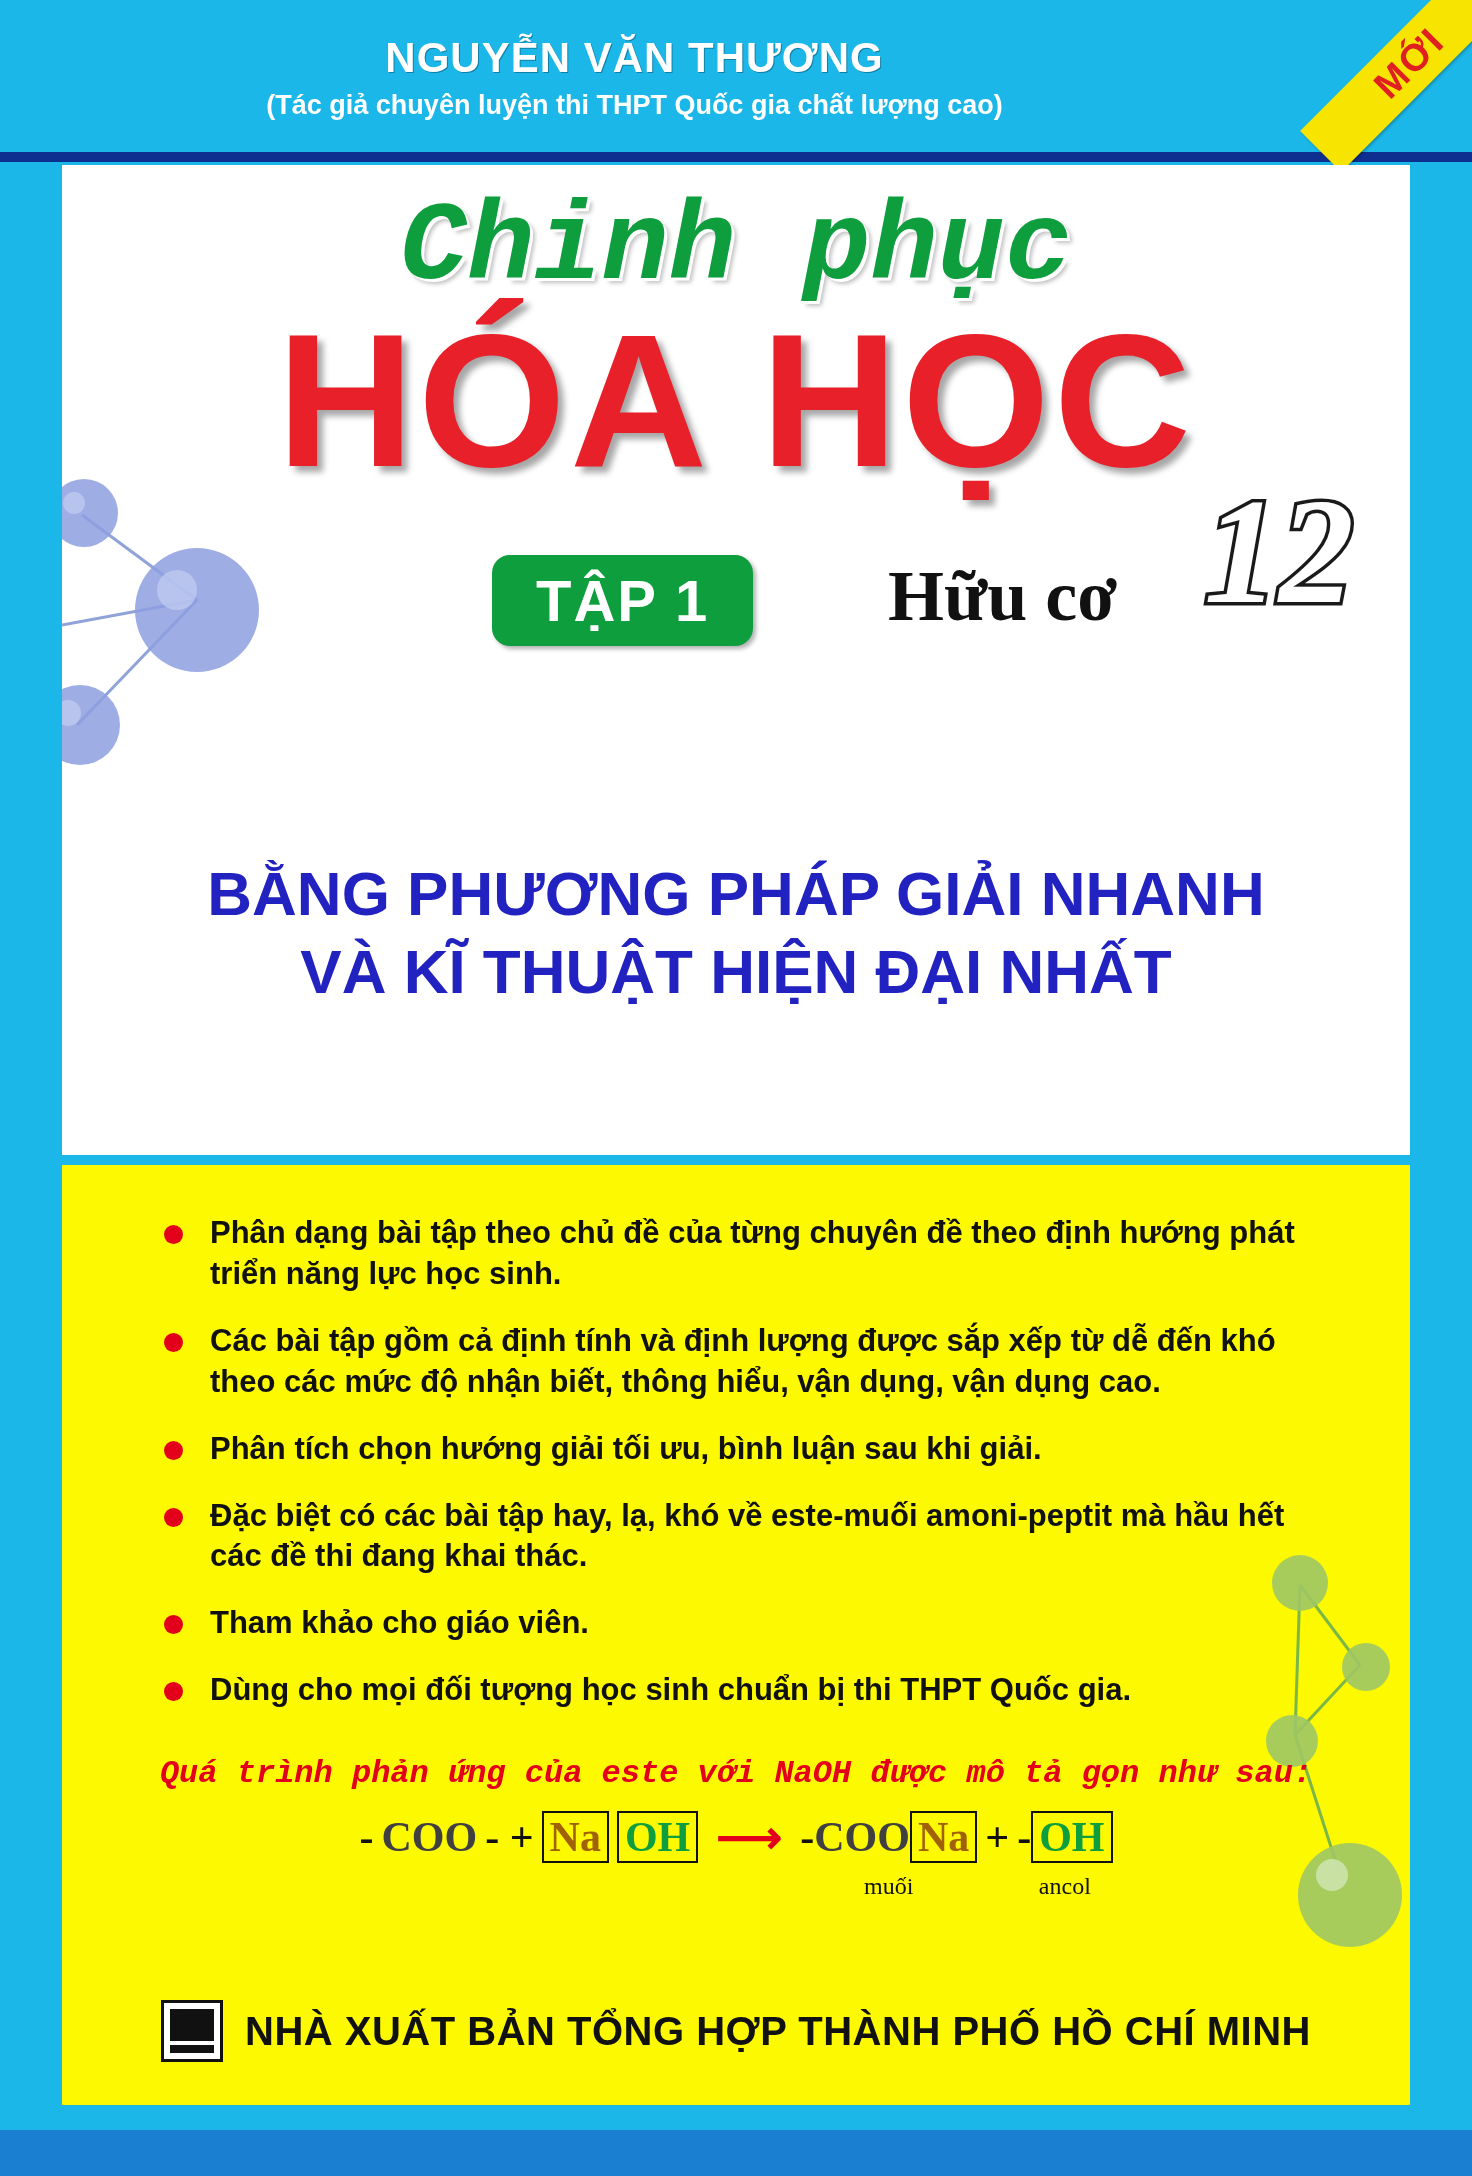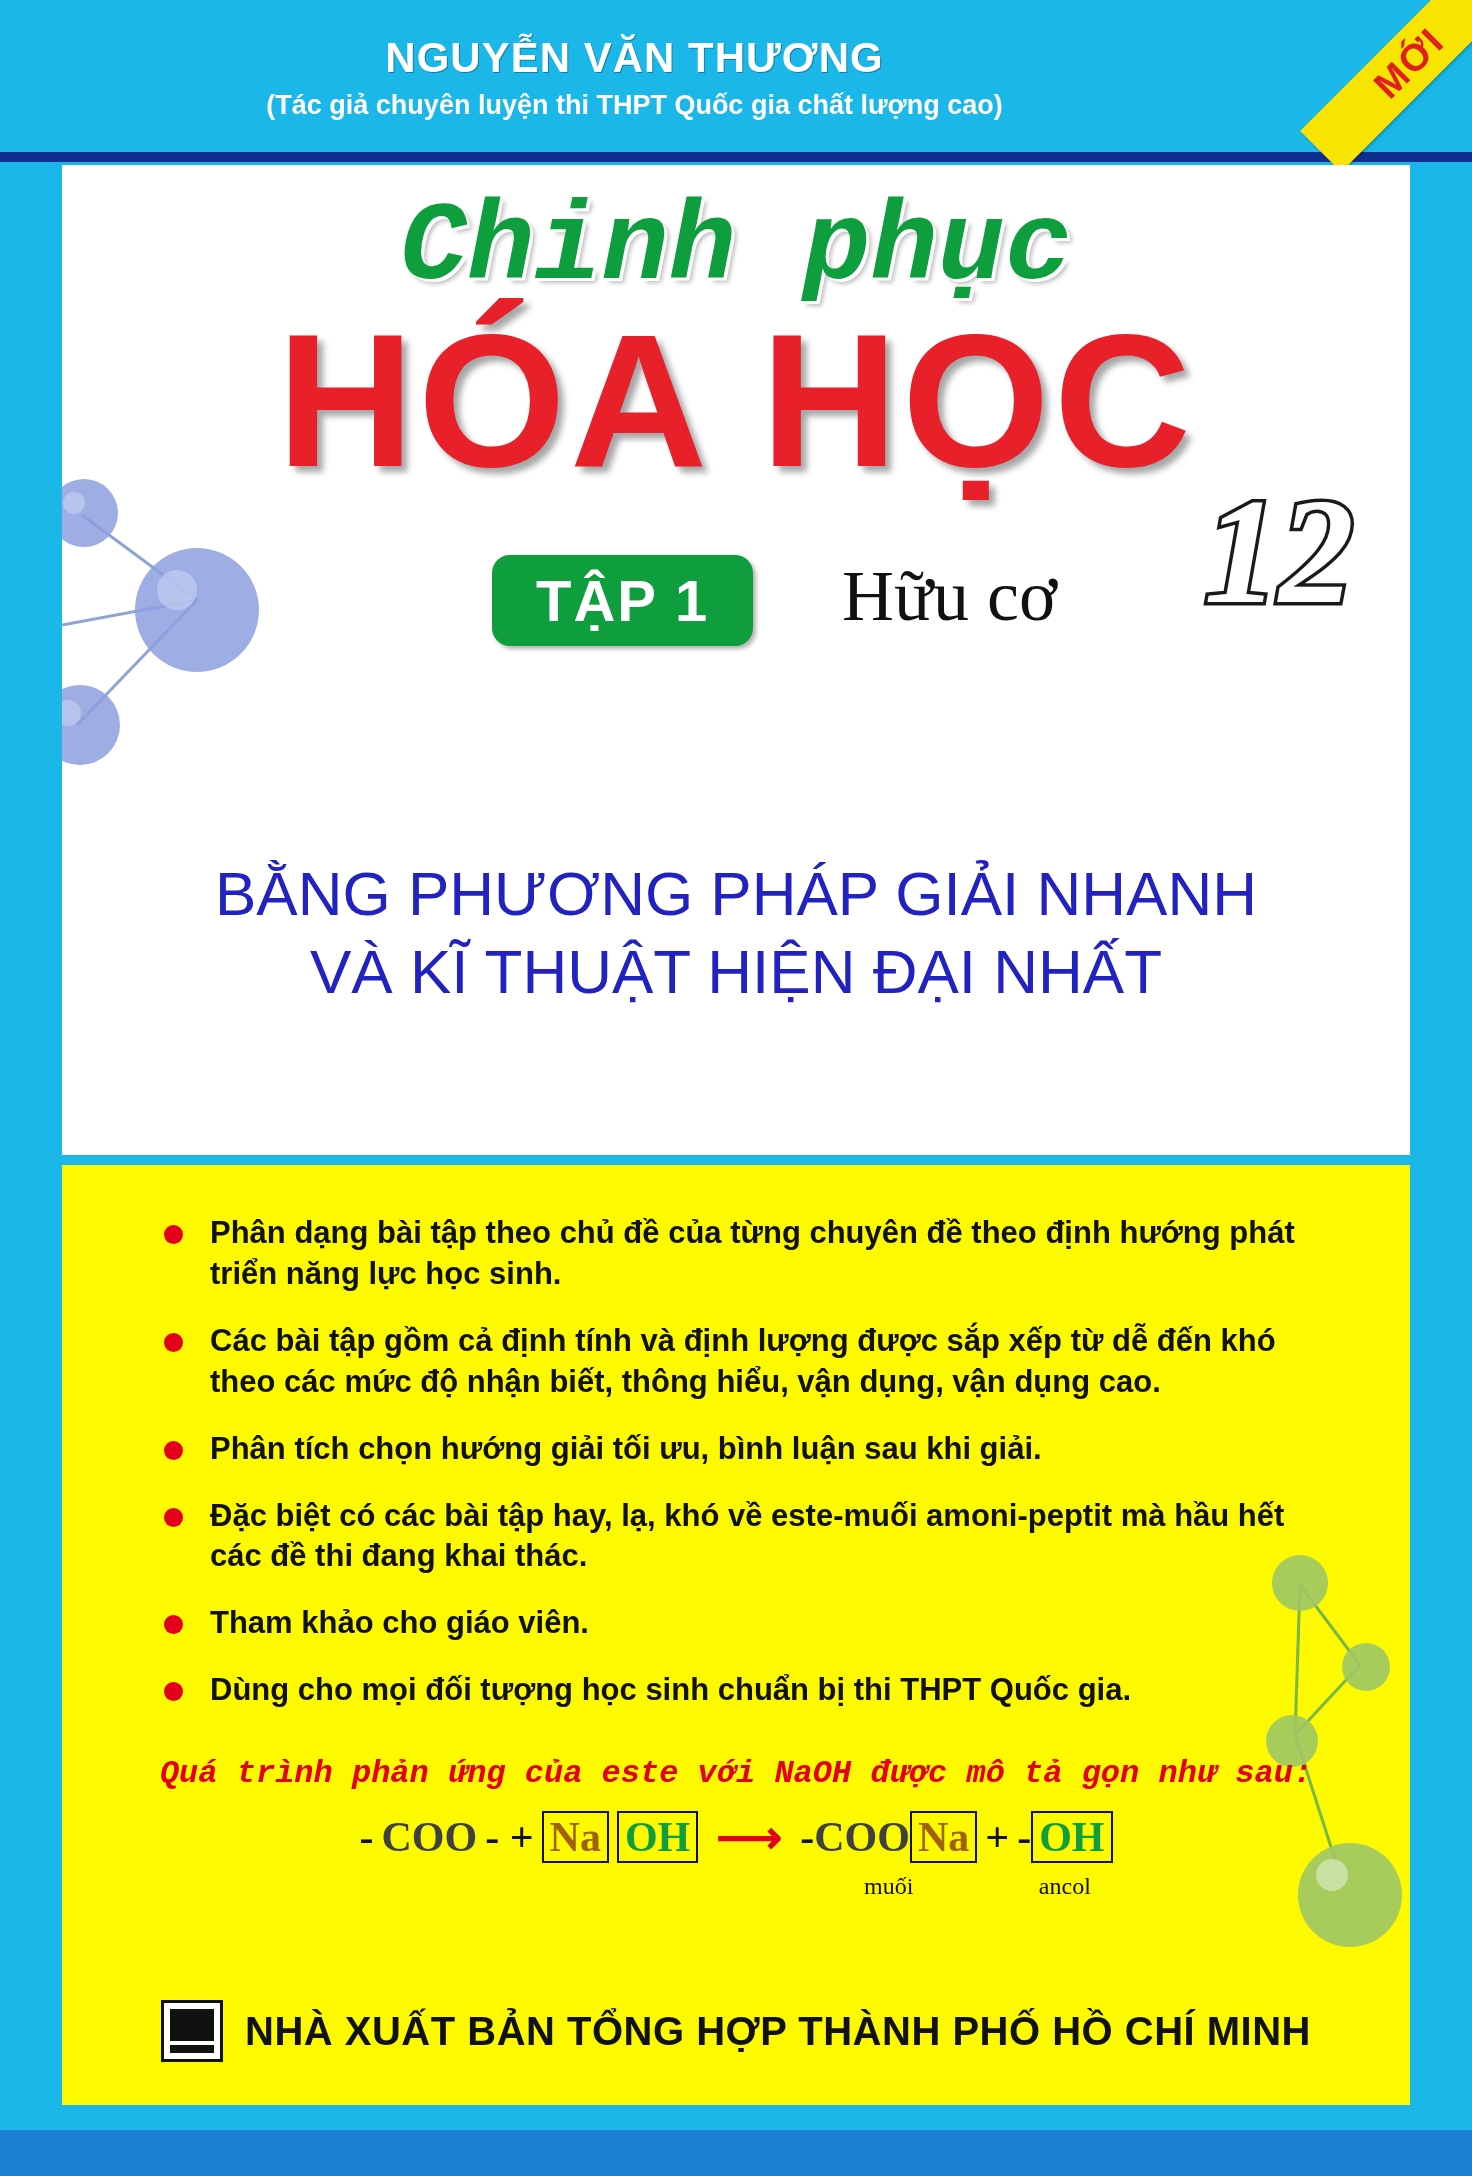--- a/index.html
+++ b/index.html
@@ -152,36 +152,36 @@
   }
   .tap-badge span {
     font-size: 58px;
     font-weight: bold;
     color: #ffffff;
     letter-spacing: 2px;
   }
 
   .huu-co {
     position: absolute;
-    left: 780px;
+    left: 826px;
     top: 390px;
     font-family: "Liberation Serif", serif;
     font-size: 72px;
-    font-weight: normal;
+    font-weight: bold;
     color: #111111;
   }
 
   .subtitle {
     position: absolute;
     left: 0;
     top: 690px;
     width: 1348px;
     text-align: center;
     font-size: 62px;
-    font-weight: normal;
+    font-weight: bold;
     color: #2222c0;
     line-height: 1.25;
     text-shadow: 2px 2px 0 rgba(255,255,255,.9);
   }
 
   
   .features-panel {
     position: absolute;
     left: 62px;
     top: 1165px;

